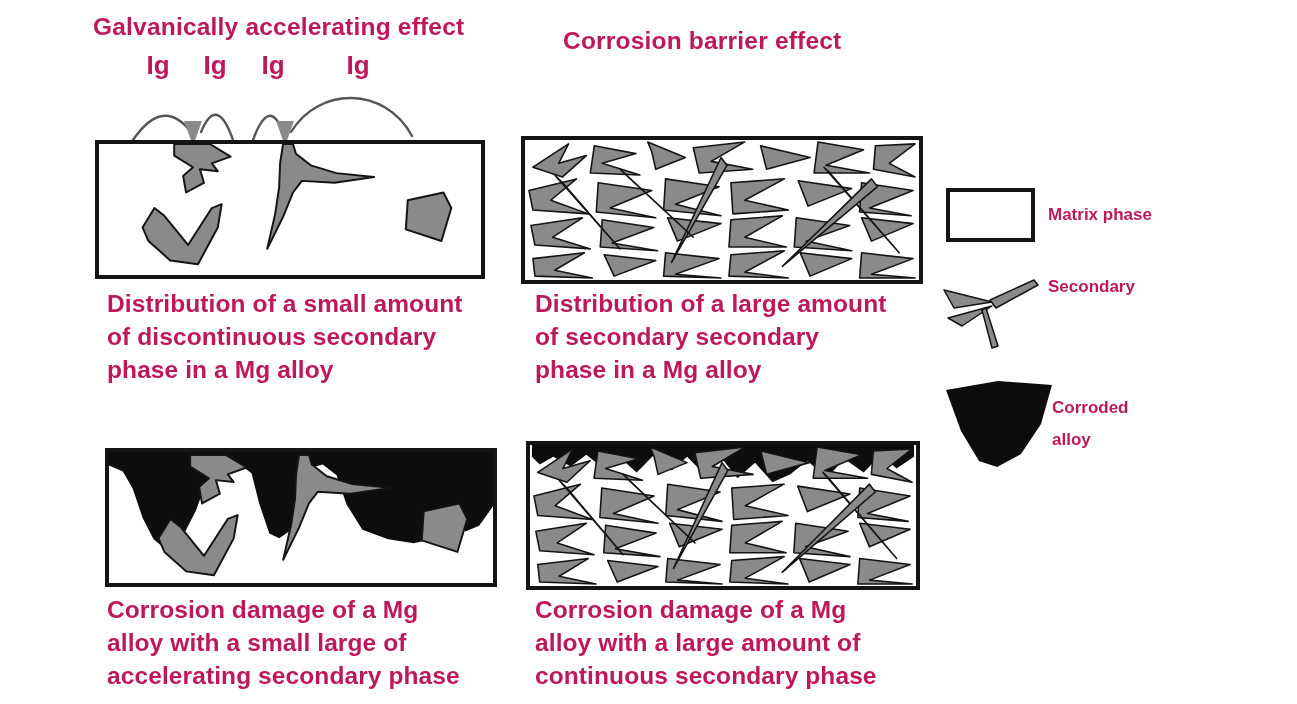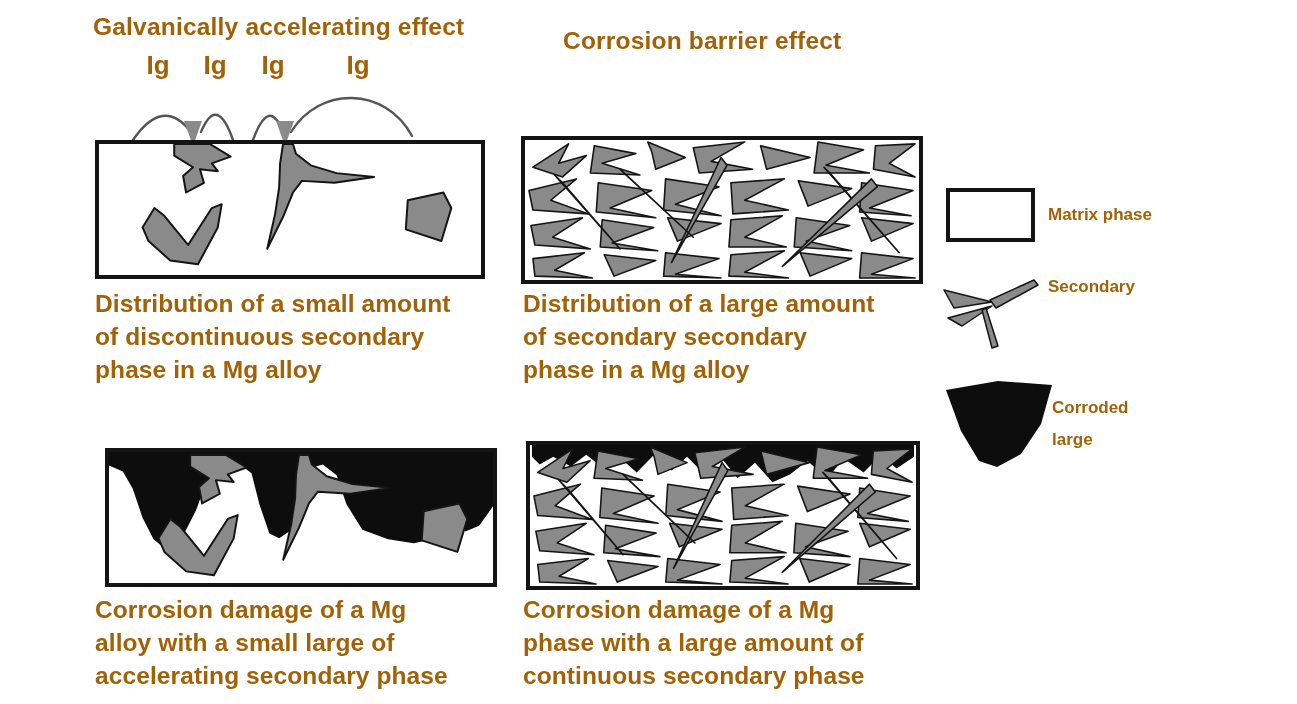--- a/index.html
+++ b/index.html
@@ -1,24 +1,24 @@
 <!DOCTYPE html>
 <html><head>
 <meta charset="utf-8">
 <style>
   html,body{margin:0;padding:0;background:#ffffff;}
   #canvas{
     position:relative;width:1297px;height:704px;background:#ffffff;overflow:hidden;
-    font-family:"Liberation Sans", sans-serif;color:#a16207;
+    font-family:"Liberation Sans", sans-serif;color:#be185d;
   }
   .abs{position:absolute;}
   .section-title{font-size:24.5px;font-weight:700;letter-spacing:0.2px;white-space:nowrap;}
   .ig-label{font-size:26px;font-weight:700;transform:translateX(-50%);white-space:nowrap;}
   .caption{font-size:24.5px;font-weight:700;line-height:33px;letter-spacing:0.1px;}
-  .caption div{white-space:nowrap;}
+  .caption div{white-space:nowrap;margin-left:12px;}
   .panel-box{
     box-sizing:border-box;border:4px solid #141414;background:#ffffff;
   }
   .panel-box svg{display:block;width:100%;height:100%;}
   .legend-label{font-size:17px;font-weight:700;line-height:32px;}
   .legend-label div{white-space:nowrap;}
   .matrix-swatch{box-sizing:border-box;border:4px solid #141414;background:#ffffff;}
   svg .particle{fill:#8a8a8a;stroke:#141414;stroke-width:2;stroke-linejoin:round;}
   svg .netshape{fill:#8a8a8a;stroke:#141414;stroke-width:1.6;stroke-linejoin:round;}
   svg .black{fill:#0d0d0d;stroke:none;}
@@ -131,21 +131,21 @@
   </div>
 
   <div class="abs caption" style="left:95px;top:593px;">
     <div>Corrosion damage of a Mg</div>
     <div>alloy with a small large of</div>
     <div>accelerating secondary phase</div>
   </div>
 
   <div class="abs caption" style="left:523px;top:593px;">
     <div>Corrosion damage of a Mg</div>
-    <div>phase with a large amount of</div>
+    <div>alloy with a large amount of</div>
     <div>continuous secondary phase</div>
   </div>
 
   <div class="abs" style="left:0;top:0;">
 
     <div class="abs matrix-swatch" style="left:946px;top:188px;width:89px;height:54px;"></div>
     <div class="abs legend-label" style="left:1048px;top:199px;">
       <div>Matrix phase</div>
     </div>
 
@@ -157,17 +157,17 @@
     </svg>
     <div class="abs legend-label" style="left:1048px;top:271px;text-align:center;">
       <div>Secondary</div>
     </div>
 
     <svg class="abs" style="left:938px;top:376px;" width="122" height="94" viewBox="0 0 122 94">
       <path class="black" d="M8,14 L60,5 L114,9 L103,48 L83,78 L59,91 L41,85 L23,55 Z"></path>
     </svg>
     <div class="abs legend-label" style="left:1052px;top:392px;">
       <div>Corroded</div>
-      <div>large</div>
+      <div>alloy</div>
     </div>
   </div>
 
 </div>
 
 </body></html>

